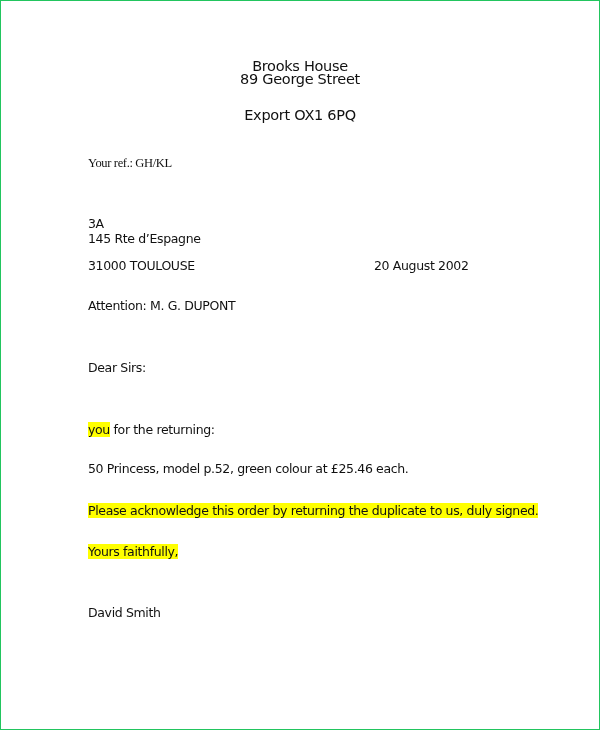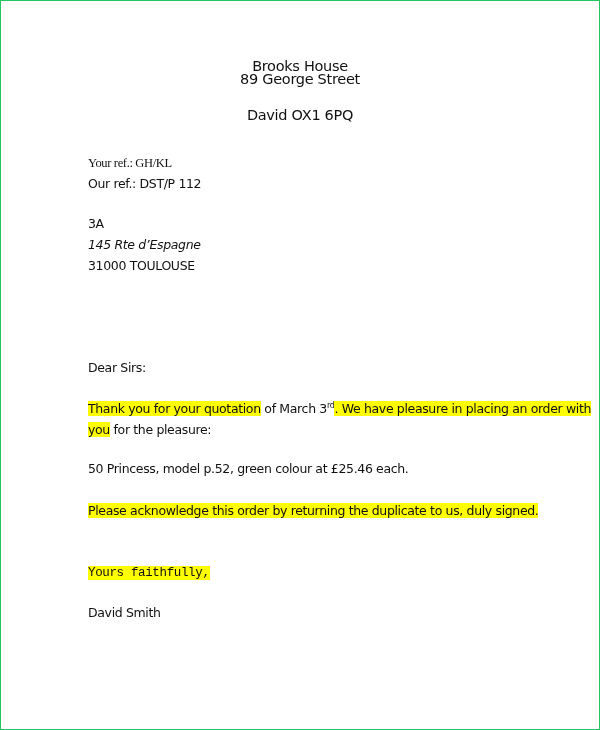--- a/index.html
+++ b/index.html
@@ -56,44 +56,42 @@
       line-height: 20px;
     }
   </style>
 </head>
 <body>
 
 <div class="page">
 
   <div class="header" style="top:57px;">Brooks House</div>
   <div class="header" style="top:70px;">89 George Street</div>
-  <div class="header" style="top:106px;">David OX1 6PQ</div>
+  <div class="header" style="top:106px;">Export OX1 6PQ</div>
 
   <div class="line" style="top:152px;font-family:Liberation Serif, serif;">Your ref.: GH/KL</div>
-  <div class="line" style="top:173px;">Our ref.: DST/P 112</div>
 
   <div class="line" style="top:213px;text-align:center;">3A</div>
-  <div class="line" style="top:234px;font-style:italic;">145 Rte d’Espagne</div>
+  <div class="line" style="top:228px;">145 Rte d’Espagne</div>
   <div class="line" style="top:255px;">31000 TOULOUSE</div>
+  <div class="date" style="top:255px;">20 August 2002</div>
 
+  <div class="line" style="top:295px;">Attention: M. G. DUPONT</div>
 
   <div class="line" style="top:357px;">Dear Sirs:</div>
 
-  <div class="line" style="top:398px;">
-    <span class="hl">Thank you for your quotation</span><span> of March 3</span><sup>rd</sup><span class="hl">. We have pleasure in placing an order with</span>
-  </div>
   <div class="line" style="top:419px;">
-    <span class="hl">you</span><span> for the pleasure:</span>
+    <span class="hl">you</span><span> for the returning:</span>
   </div>
 
   <div class="line" style="top:458px;">50 Princess, model p.52, green colour at £25.46 each.</div>
 
   <div class="line" style="top:500px;">
     <span class="hl">Please acknowledge this order by returning the duplicate to us, duly signed.</span>
   </div>
 
-  <div class="line" style="top:562px;font-family:Liberation Mono, monospace;">
+  <div class="line" style="top:541px;">
     <span class="hl">Yours faithfully,</span>
   </div>
 
   <div class="line" style="top:602px;">David Smith</div>
 
 </div>
 
 </body></html>

